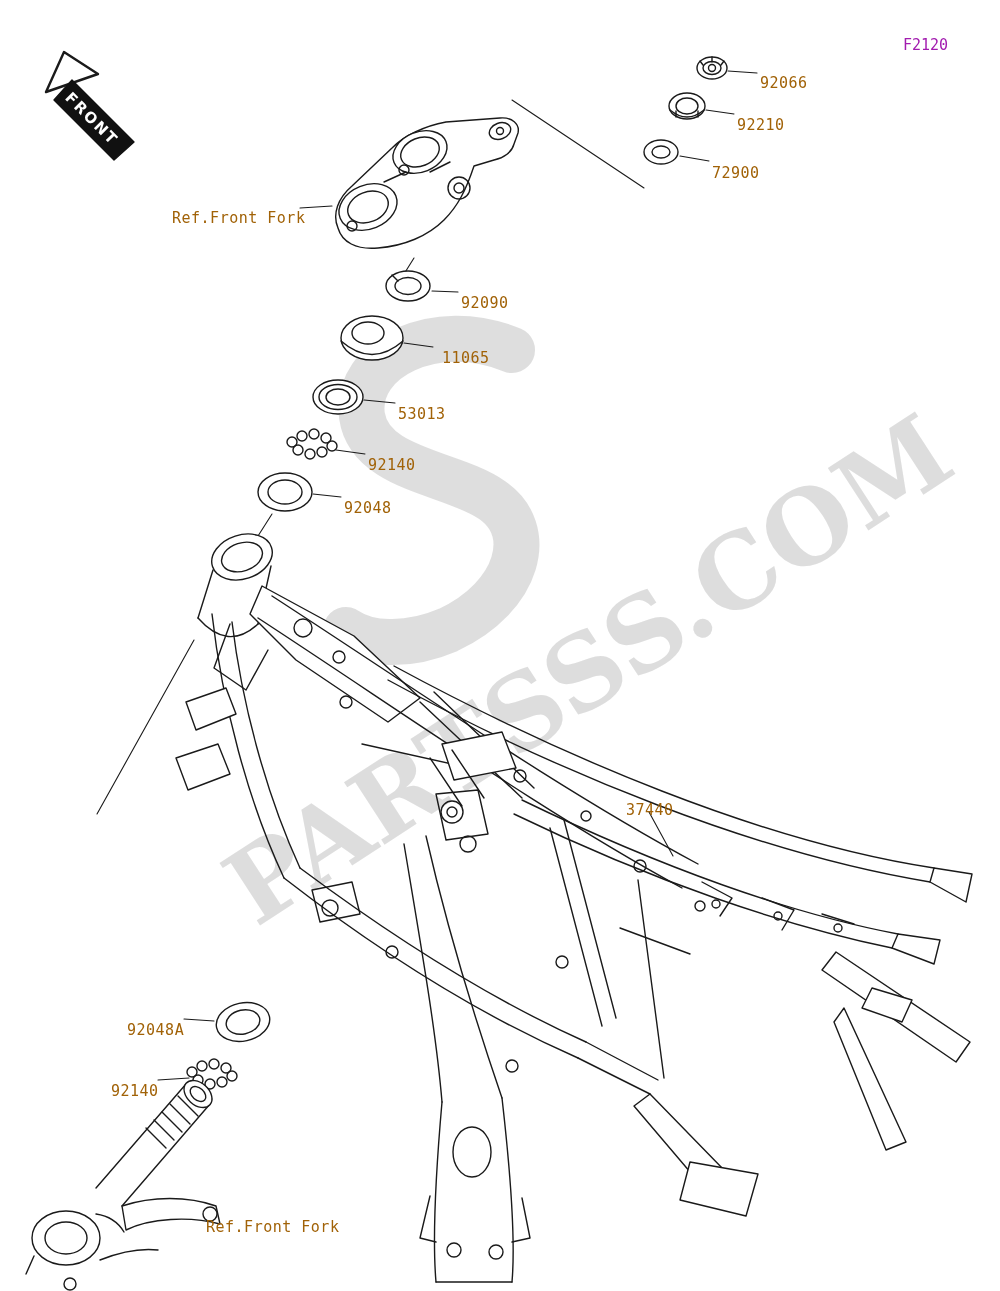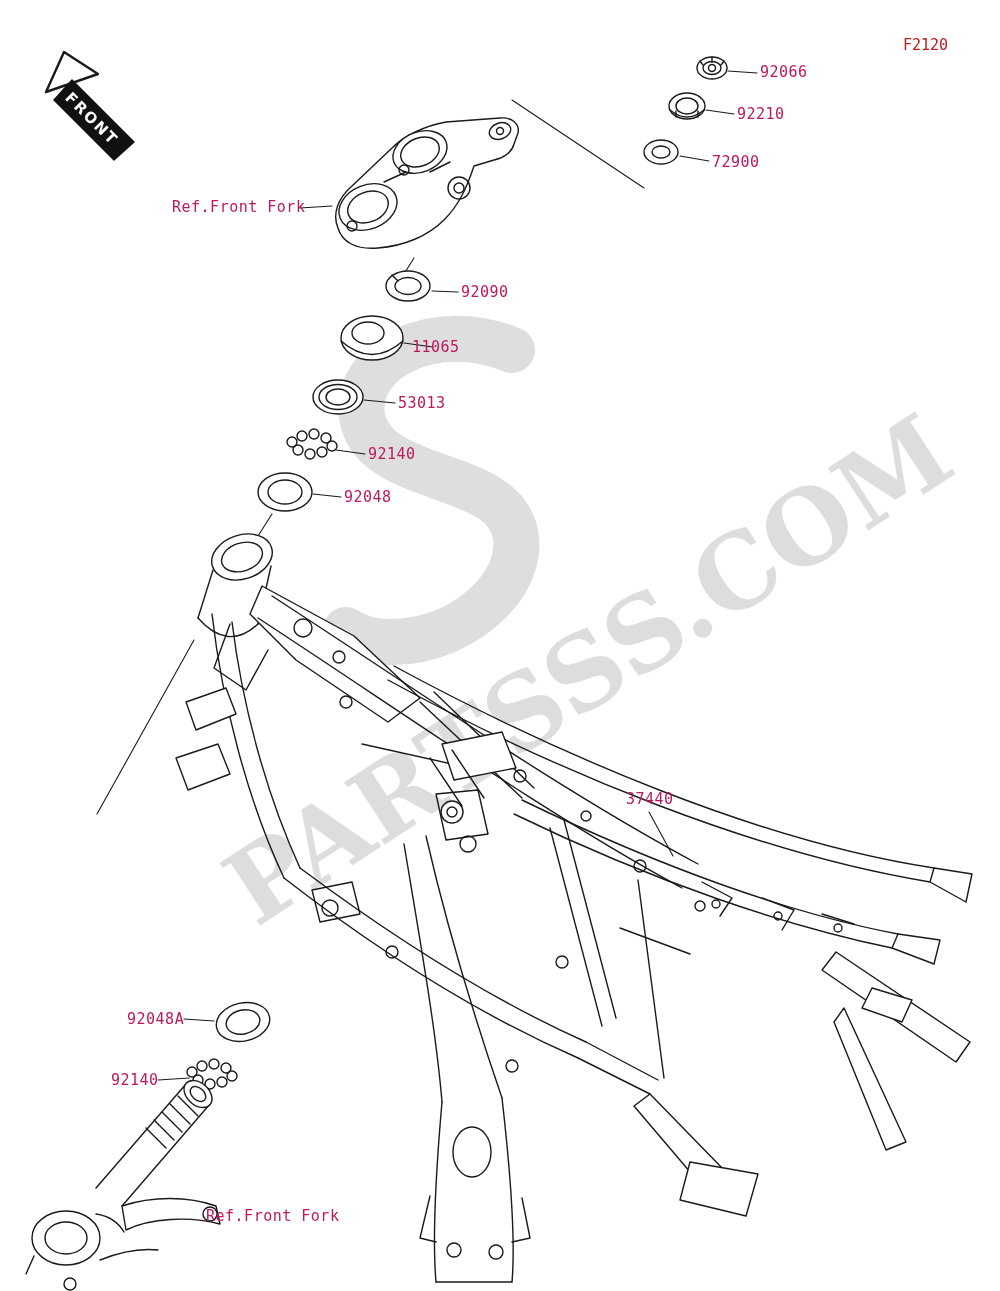--- a/index.html
+++ b/index.html
@@ -4,24 +4,24 @@
 <style>
   * { margin:0; padding:0; box-sizing:border-box; }
   html,body { background:#ffffff; }
   body { font-family:"DejaVu Sans Mono","Liberation Mono",monospace; }
   .canvas {
     position:relative; width:1000px; height:1291px;
     background:#ffffff; overflow:hidden;
   }
   svg.art { position:absolute; left:0; top:0; }
   .plabel {
-    position:absolute; font-size:15px; color:#be185d;
-    letter-spacing:0.5px; white-space:nowrap; line-height:17px;
+    position:absolute; font-size:15px; color:#a16207;
+    letter-spacing:0.5px; white-space:nowrap; line-height:17px;margin-top:11px;
   }
-  .code { position:absolute; font-size:15px; color:#b91c1c; }
+  .code { position:absolute; font-size:15px; color:#a21caf; }
 </style>
 </head>
 <body>
 
 <div class="canvas">
 
   <svg class="art" width="1000" height="1291" viewBox="0 0 1000 1291">
 
     <g opacity="0.5">
       <path d="M 512,350 C 436,318 354,358 362,416 C 370,470 452,472 492,500
@@ -240,21 +240,21 @@
 
   <div class="code" style="left:903px; top:36px">F2120</div>
 
   <div class="plabel" style="left:760px; top:64px">92066</div>
   <div class="plabel" style="left:737px; top:106px">92210</div>
   <div class="plabel" style="left:712px; top:154px">72900</div>
 
   <div class="plabel" style="left:172px; top:199px">Ref.Front Fork</div>
 
   <div class="plabel" style="left:461px; top:284px">92090</div>
-  <div class="plabel" style="left:412px; top:339px">11065</div>
+  <div class="plabel" style="left:442px; top:339px">11065</div>
   <div class="plabel" style="left:398px; top:395px">53013</div>
   <div class="plabel" style="left:368px; top:446px">92140</div>
   <div class="plabel" style="left:344px; top:489px">92048</div>
 
   <div class="plabel" style="left:626px; top:791px">37440</div>
 
   <div class="plabel" style="left:127px; top:1011px">92048A</div>
   <div class="plabel" style="left:111px; top:1072px">92140</div>
 
   <div class="plabel" style="left:206px; top:1208px">Ref.Front Fork</div>

